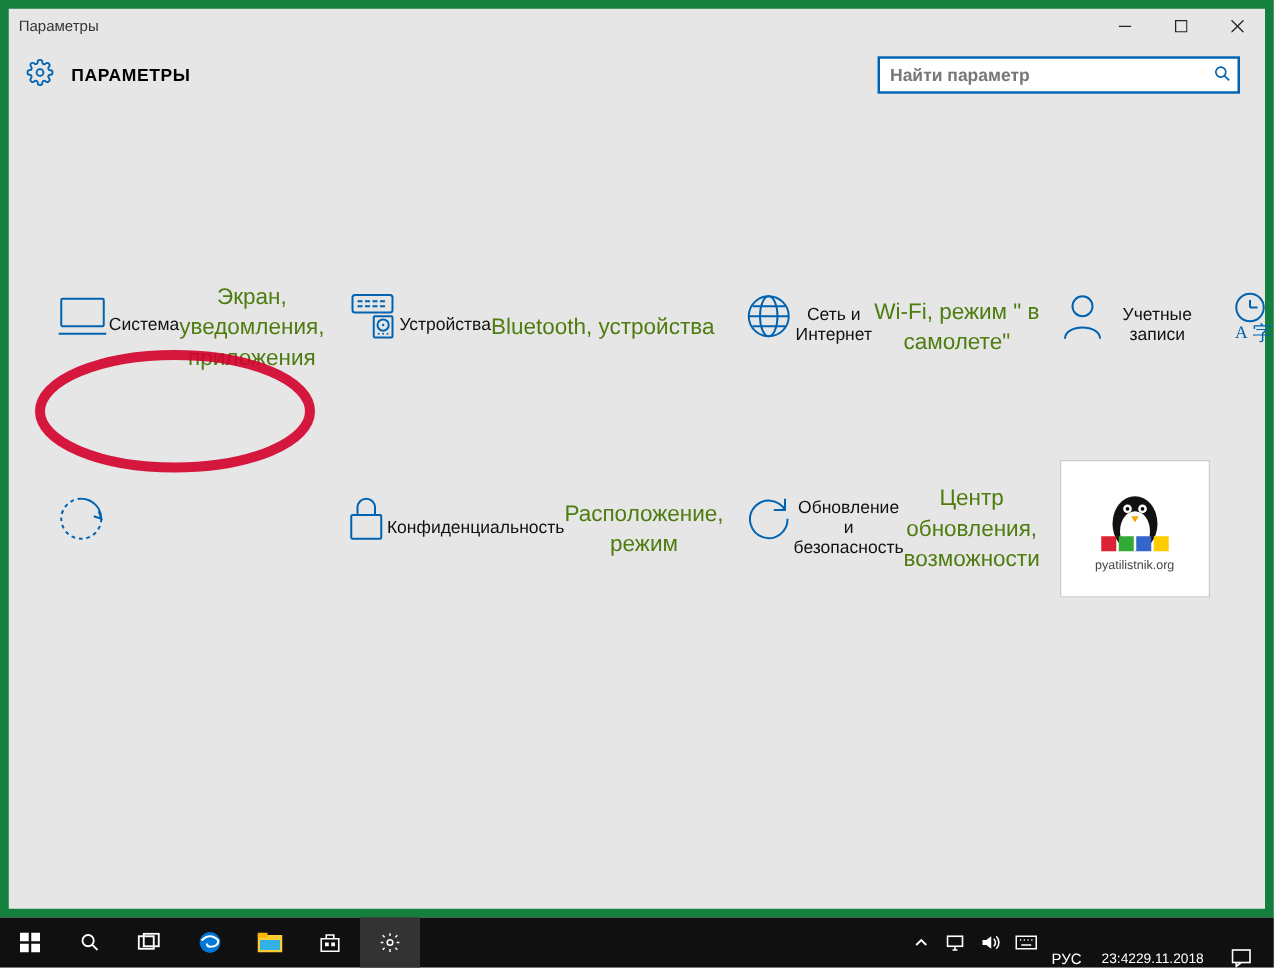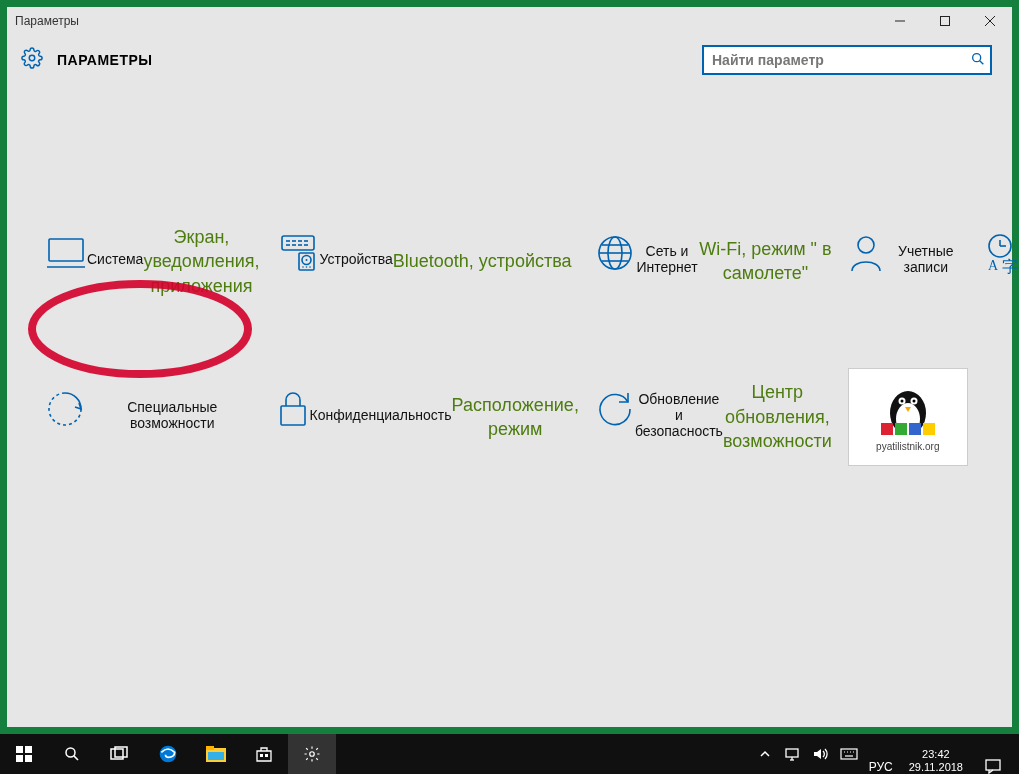--- a/index.html
+++ b/index.html
@@ -21,31 +21,31 @@
 .grid { display: grid; grid-template-columns: repeat(5, 1fr); column-gap: 0; row-gap: 70px; padding: 140px 30px 0 30px; }
 .tile { display: flex; flex-direction: row; align-items: center; text-align: center; cursor: default; position: relative; padding: 0 8px;}
 .tile-icon { height: 44px; display: flex; align-items: center; justify-content: center; margin-bottom: 16px; }
 .tile-icon svg { stroke: #0063b1; fill: none; stroke-width: 1.6; }
 .tile-title { font-size: 14px; color: #111; margin-bottom: 4px; }
 .tile-sub { font-size: 18px; color: #4d7c0f; line-height: 1.35; }
 
 .highlight-circle { position: absolute; left: -12px; top: 52px; width: 230px; height: 105px; pointer-events: none; }
 .highlight-circle svg { width: 100%; height: 100%; }
 
-.logo-tile { width: 120px; height: 98px; background: #fff; border: 1px solid #ccc; display:flex; flex-direction:column; align-items:center; justify-content:center; margin: 0 auto; }
+.logo-tile { width: 120px; height: 110px; background: #fff; border: 1px solid #ccc; display:flex; flex-direction:column; align-items:center; justify-content:center; margin: 0 auto; }
 .logo-text { font-size: 10px; color: #444; }
 
 .taskbar { position: absolute; left: 0; right: 0; bottom: 0; height: 40px; background: #101010; display: flex; align-items: stretch; color: #fff; }
 .task-left { display: flex; }
 .task-item { width: 48px; display: flex; align-items: center; justify-content: center; }
 .task-item.active { background: #333; }
 .task-right { margin-left: auto; display: flex; align-items: flex-end; gap: 0; }
 .tray-item { width: 28px; height: 40px; display: flex; align-items: center; justify-content: center; }
 .tray-text { font-size: 12px; padding: 0 6px; display:flex; align-items:center; }
-.clock { display: flex; flex-direction: column; align-items: center; justify-content: center; padding: 0 10px; font-size: 11px; line-height: 1.2; }
+.clock { display: flex; flex-direction: row; align-items: center; justify-content: center; padding: 0 10px; font-size: 11px; line-height: 1.2; }
 .ac-btn { width: 40px; display:flex; align-items:center; justify-content:center;}
 </style>
 </head>
 <body>
 
 <div class="window">
 
   <div class="titlebar">
     <span>Параметры</span>
     <div class="titlebar-buttons">
@@ -170,21 +170,20 @@
     </div>
 
     <div class="tile">
       <div class="tile-icon">
         <svg width="40" height="40" viewBox="0 0 40 40">
           <path d="M20 4 A16 16 0 1 0 36 20" stroke-dasharray="3 3"></path>
           <path d="M20 4 A16 16 0 0 1 36 20"></path>
           <polyline points="30,18 36,20 34,14"></polyline>
         </svg>
       </div>
-      <div class="tile-title">Специальные возможности</div>
     </div>
 
     <div class="tile">
       <div class="tile-icon">
         <svg width="34" height="40" viewBox="0 0 34 40">
             <rect x="5" y="17" width="24" height="19" rx="1"></rect>
             <path d="M10 17 V11 a7 7 0 0 1 14 0 V17"></path>
           </svg>
       </div>
       <div class="tile-title">Конфиденциальность</div>

